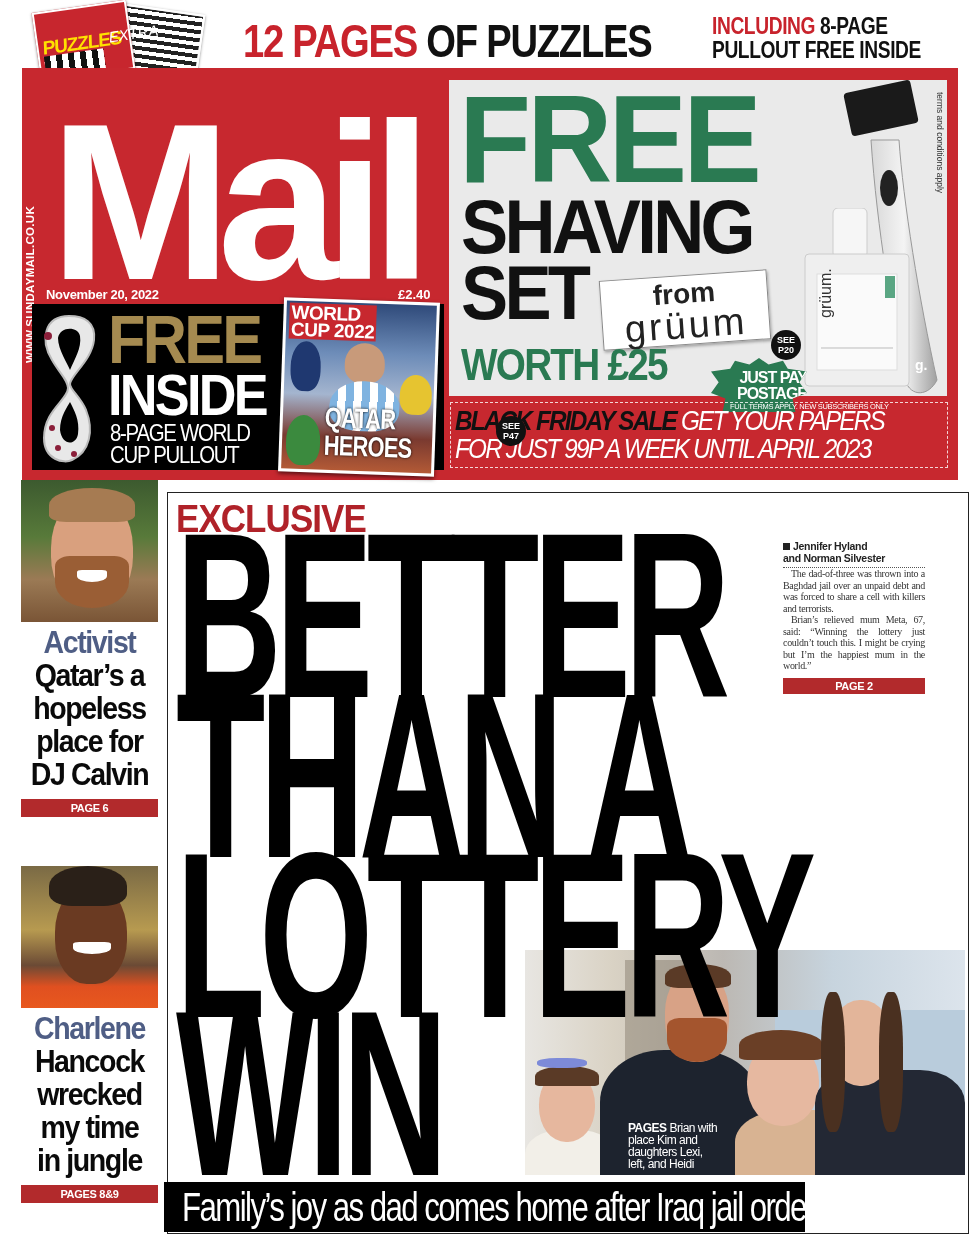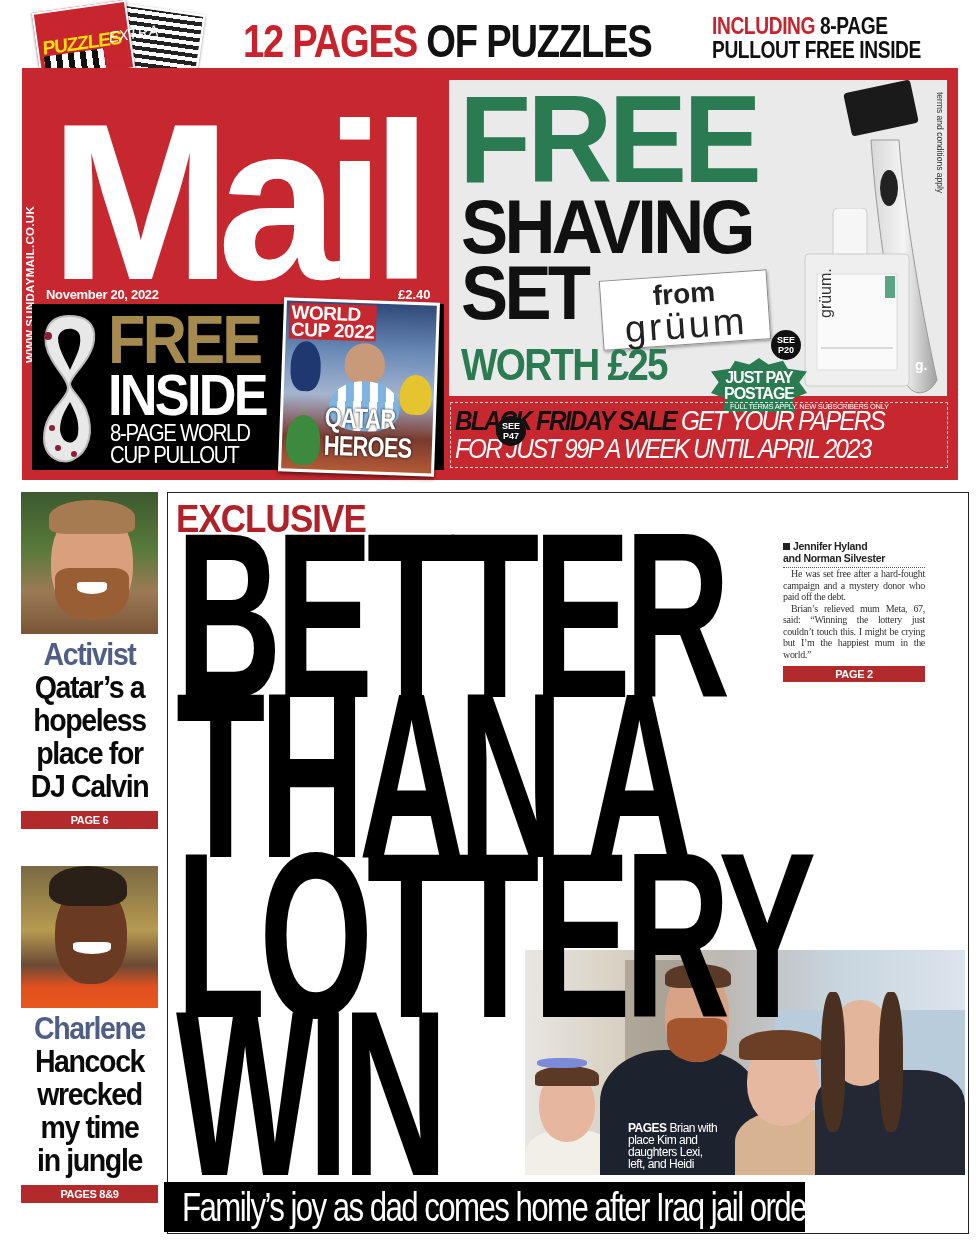--- a/index.html
+++ b/index.html
@@ -44,21 +44,21 @@
     .shave-panel { position:absolute; left:427px; top:12px; width:498px; height:316px; background:#eaeaea; }
     .shave-free { position:absolute; left:10px; top:2px; color:#2a7a52; font-weight:900; font-size:124px; line-height:114px; letter-spacing:-4px; transform:scaleX(0.95); transform-origin:left; }
     .shave-shaving { position:absolute; left:12px; top:112px; color:#111; font-weight:900; font-size:76px; line-height:70px; letter-spacing:-4px; transform:scaleX(0.93); transform-origin:left; }
     .shave-set { position:absolute; left:12px; top:178px; color:#111; font-weight:900; font-size:76px; line-height:70px; letter-spacing:-4px; transform:scaleX(0.93); transform-origin:left; }
     .shave-from { position:absolute; left:152px; top:195px; width:168px; height:70px; background:#fff; border:1px solid #888; transform:rotate(-4deg); box-shadow:1px 2px 3px rgba(0,0,0,.3); text-align:center; }
     .shave-from .from { display:block; font-size:28px; font-weight:700; color:#222; line-height:28px; margin-top:4px; }
     .shave-from .brand { display:block; font-size:38px; color:#222; letter-spacing:3px; line-height:34px; }
     .shave-worth { position:absolute; left:12px; top:262px; color:#2a7a52; font-weight:900; font-size:44px; line-height:46px; letter-spacing:-2px; transform:scaleX(0.88); transform-origin:left; white-space:nowrap; }
     .see-badge { position:absolute; width:30px; height:30px; border-radius:50%; background:#111; color:#fff; font-weight:900; font-size:9px; line-height:10px; text-align:center; padding-top:5px; }
     .see-badge.p20 { left:322px; top:250px; }
-    .just-pay { position:absolute; left:262px; top:278px; width:96px; height:54px; background:#2a7a52; clip-path:polygon(50% 0,60% 12%,75% 5%,80% 20%,100% 25%,92% 45%,100% 65%,85% 75%,88% 100%,12% 100%,15% 75%,0 65%,8% 45%,0 25%,20% 20%,25% 5%,40% 12%); color:#fff; font-weight:900; font-size:16px; line-height:16px; text-align:center; padding-top:12px; letter-spacing:-1px; }
+    .just-pay { position:absolute; left:262px; top:278px; width:96px; height:54px; background:#2a7a52; clip-path:polygon(50% 0,60% 12%,75% 5%,80% 20%,100% 25%,92% 45%,100% 65%,85% 75%,88% 100%,12% 100%,15% 75%,0 65%,8% 45%,0 25%,20% 20%,25% 5%,40% 12%); color:#fff; font-weight:900; font-size:16px; line-height:16px; text-align:right; padding-top:12px; letter-spacing:-1px; }
     .razor { position:absolute; left:392px; top:0; width:108px; height:318px; }
     .bottle { position:absolute; left:352px; top:128px; width:120px; height:180px; }
     .terms-vertical { position:absolute; left:486px; top:12px; width:10px; height:160px; }
     .terms-vertical span { position:absolute; left:0; top:0; transform:rotate(90deg) translateY(-100%); transform-origin:left top; font-size:8.5px; color:#333; white-space:nowrap; }
 
     .bf-banner { position:absolute; left:428px; top:334px; width:498px; height:66px; border:1px dashed rgba(255,255,255,.8); }
     .bf-line1 { position:absolute; left:4px; top:4px; font-size:27px; line-height:28px; font-style:italic; letter-spacing:-2px; white-space:nowrap; transform:scaleX(0.9); transform-origin:left; }
     .bf-line1 .bf-black { color:#111; font-weight:900; }
     .bf-line1 .bf-white { color:#fff; font-weight:400; }
     .bf-line2 { position:absolute; left:4px; top:32px; color:#fff; font-size:27px; line-height:28px; font-style:italic; letter-spacing:-2px; white-space:nowrap; transform:scaleX(0.9); transform-origin:left; }
@@ -208,21 +208,21 @@
     <div class="bf-line1"><span class="bf-black">BLACK FRIDAY SALE</span><span class="bf-white"> GET YOUR PAPERS</span></div>
     <div class="bf-line2">FOR JUST 99P A WEEK UNTIL APRIL 2023</div>
   </div>
   <div class="see-badge p47">
     <div>SEE</div>
     <div>P47</div>
   </div>
 </div>
 <div class="bf-terms">FULL TERMS APPLY. NEW SUBSCRIBERS ONLY</div>
 
-<div class="side-story" style="top:492px;">
+<div class="side-story" style="top:480px;">
   <div class="side-photo calvin">
     <div class="face" style="left:30px;top:14px;width:82px;height:112px;background:#d9a07e;"></div>
     <div class="face" style="left:28px;top:8px;width:86px;height:34px;background:#a67b52;border-radius:50% 50% 20% 20%;"></div>
     <div class="face" style="left:34px;top:76px;width:74px;height:52px;background:#9a5e35;border-radius:20% 20% 50% 50%;"></div>
     <div class="face" style="left:56px;top:90px;width:30px;height:12px;background:#fff;border-radius:20% 20% 60% 60%;"></div>
   </div>
   <div class="side-kicker">Activist</div>
   <div class="side-head">
     <div>Qatar’s a</div>
     <div>hopeless</div>
@@ -283,16 +283,16 @@
 
 <div class="caption"><b>PAGES</b><span> Brian with place Kim and daughters Lexi, left, and Heidi</span></div>
 
 <div class="strap"><span>Family’s joy as dad comes home after Iraq jail ordeal</span></div>
 
 <div class="story-col">
   <div class="byline">
     <span class="sq"></span><span>Jennifer Hyland</span><br>
     <span>and Norman Silvester</span>
   </div>
-  <p class="body-p">He was set free after a hard-fought campaign and a mystery donor who paid off the debt.</p>
+  <p class="body-p">The dad-of-three was thrown into a Baghdad jail over an unpaid debt and was forced to share a cell with killers and terrorists.</p>
   <p class="body-p">Brian’s relieved mum Meta, 67, said: “Winning the lottery just couldn’t touch this. I might be crying but I’m the happiest mum in the world.”</p>
   <div class="page-tag">PAGE 2</div>
 </div>
 
 </body></html>

